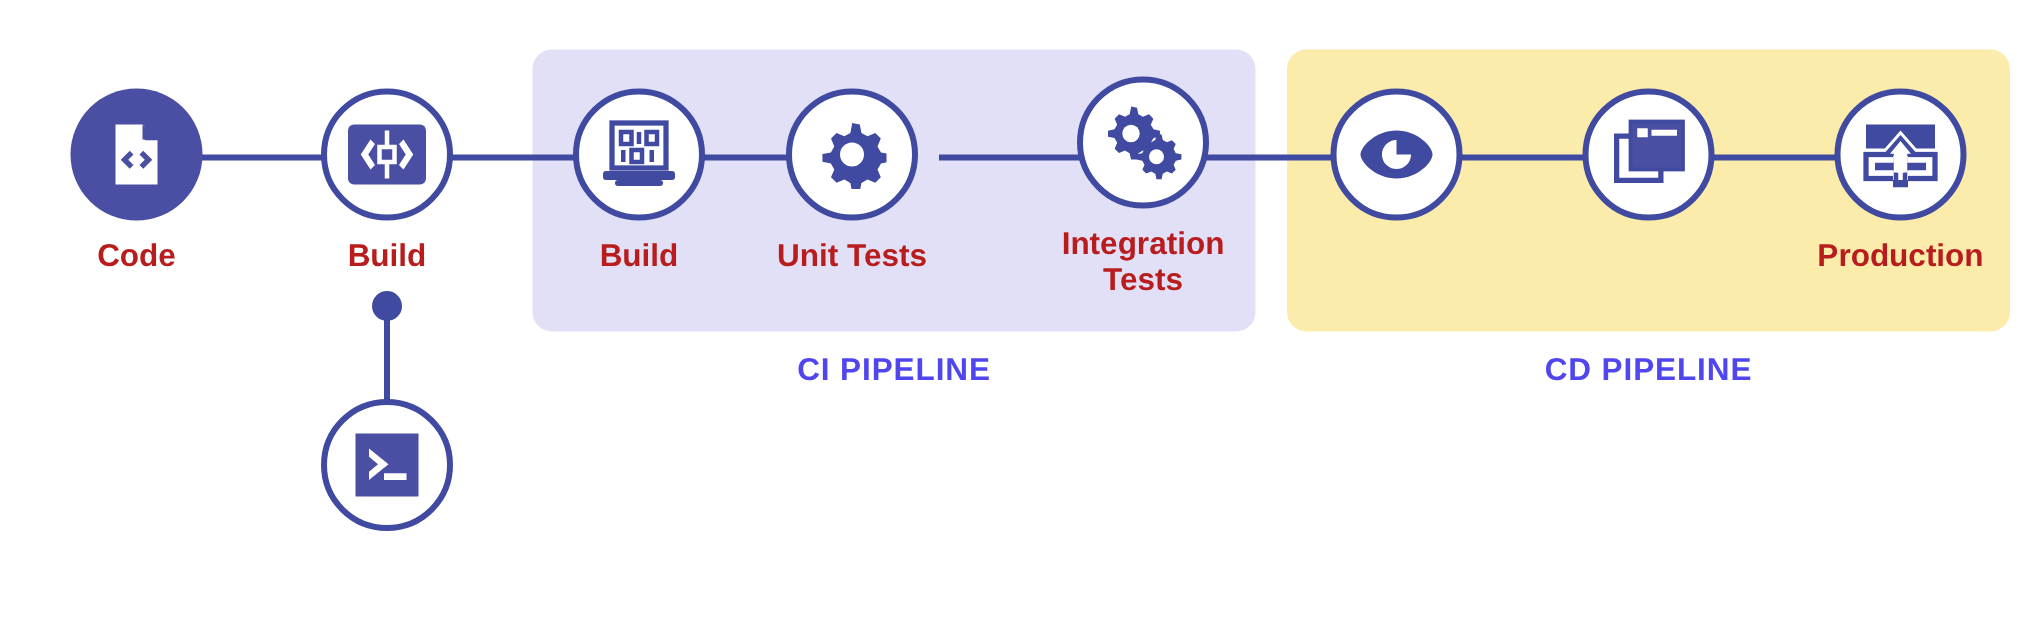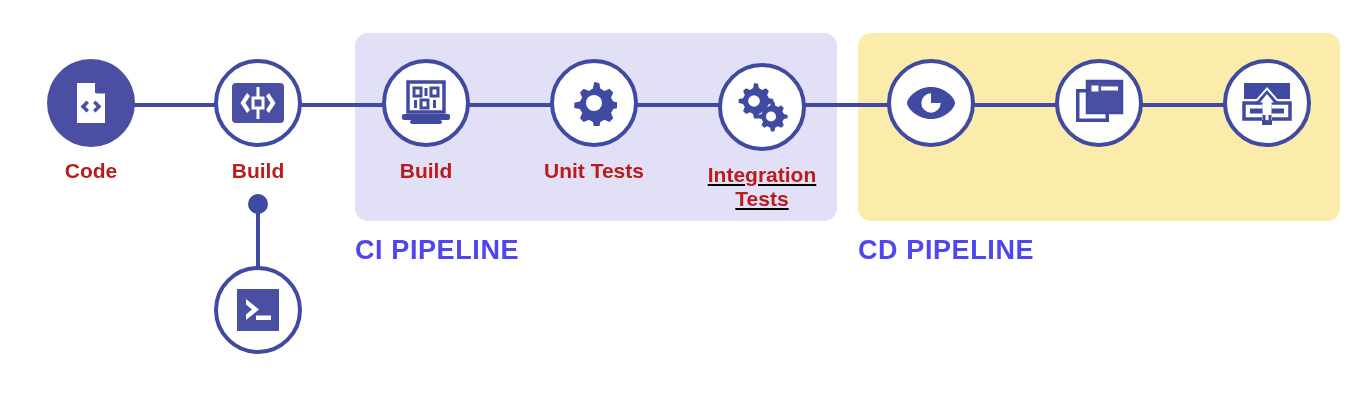--- a/index.html
+++ b/index.html
@@ -37,21 +37,22 @@
     top: 33px;
     width: 482px;
     height: 188px;
     background: #fcecab;
   }
 
   
   .band-caption {
     position: absolute;
     z-index: 6;
-    font-size: 27px;
+    text-align: center;
+    font-size: 21px;
     font-weight: bold;
     letter-spacing: 0.6px;
     color: #4f46f0;
     white-space: nowrap;
   }
   #caption-ci { left: 355px; top: 235px; width: 482px; }
   #caption-cd { left: 858px; top: 235px; width: 482px; }
 
   
   .connector {
@@ -164,38 +165,38 @@
         <rect x="14" y="21" width="3" height="8" fill="#3f4aa0"></rect>
         <rect x="21" y="21" width="7" height="8" fill="none" stroke="#3f4aa0" stroke-width="3"></rect>
         <rect x="33" y="21" width="3" height="8" fill="#3f4aa0"></rect>
         <rect x="2" y="35" width="48" height="6" rx="2" fill="#3f4aa0"></rect>
         <rect x="10" y="41" width="32" height="4" rx="2" fill="#3f4aa0"></rect>
       </svg>
     </div>
     <div class="label">Build</div>
   </div>
 
-  <div class="node" style="left:514px; top:59px;">
+  <div class="node" style="left:488px; top:59px;">
     <div class="circle outline">
       <svg width="46" height="46" viewBox="0 0 46 46">
         <g fill="#3f4aa0">
           <path d="M23 2
                    l5.2 1.0 l1.1 5.6 l4.0 2.3 l5.2 -2.2 l3.7 3.7 l-2.2 5.2 l2.3 4.0 l5.6 1.1
                    l0 5.2 l-5.6 1.1 l-2.3 4.0 l2.2 5.2 l-3.7 3.7 l-5.2 -2.2 l-4.0 2.3 l-1.1 5.6
                    l-5.2 0 l-1.1 -5.6 l-4.0 -2.3 l-5.2 2.2 l-3.7 -3.7 l2.2 -5.2 l-2.3 -4.0
                    l-5.6 -1.1 l0 -5.2 l5.6 -1.1 l2.3 -4.0 l-2.2 -5.2 l3.7 -3.7 l5.2 2.2
                    l4.0 -2.3 l1.1 -5.6 z"></path>
         </g>
         <circle cx="23" cy="23" r="8" fill="#ffffff"></circle>
       </svg>
     </div>
     <div class="label">Unit Tests</div>
   </div>
 
-  <div class="node" style="left:682px; top:63px;text-decoration:underline;">
+  <div class="node" style="left:682px; top:51px;">
     <div class="circle outline">
       <svg width="52" height="50" viewBox="0 0 52 50">
         <g fill="#3f4aa0">
           <path d="M18 1
                    l4.0 0.8 l0.9 4.3 l3.1 1.8 l4.0 -1.7 l2.9 2.9 l-1.7 4.0 l1.8 3.1 l4.3 0.9
                    l0 4.0 l-4.3 0.9 l-1.8 3.1 l1.7 4.0 l-2.9 2.9 l-4.0 -1.7 l-3.1 1.8 l-0.9 4.3
                    l-4.0 0 l-0.9 -4.3 l-3.1 -1.8 l-4.0 1.7 l-2.9 -2.9 l1.7 -4.0 l-1.8 -3.1
                    l-4.3 -0.9 l0 -4.0 l4.3 -0.9 l1.8 -3.1 l-1.7 -4.0 l2.9 -2.9 l4.0 1.7
                    l3.1 -1.8 l0.9 -4.3 z"></path>
         </g>
@@ -243,20 +244,21 @@
         <path d="M25 9 L36 21.5 H30 V44 H20 V21.5 H14 Z" fill="#3f4aa0"></path>
         <path d="M25 12 L33 21.5 H28 V41 H22 V21.5 H17 Z" fill="#ffffff"></path>
         <rect x="2" y="22" width="46" height="16" fill="none" stroke="#3f4aa0" stroke-width="3.5"></rect>
         <rect x="20" y="21" width="10" height="18" fill="#ffffff"></rect>
         <path d="M25 12 L33 21.5 H28 V41 H22 V21.5 H17 Z" fill="none" stroke="#3f4aa0" stroke-width="3"></path>
         <rect x="8" y="27.5" width="34" height="5" fill="#3f4aa0"></rect>
         <rect x="20.5" y="21" width="9" height="13" fill="#ffffff"></rect>
         <path d="M25 13 L32 21.5 H27.5 V34 H22.5 V21.5 H18 Z" fill="#ffffff" stroke="#3f4aa0" stroke-width="0"></path>
       </svg>
     </div>
+    <div class="label">Production</div>
   </div>
 
   <div class="node" style="left:178px; top:266px;">
     <div class="circle outline">
       <svg width="44" height="44" viewBox="0 0 44 44">
         <rect x="1" y="1" width="42" height="42" fill="#4a4fa3"></rect>
         <path d="M10 11 L23 21.5 L10 32 L10 26.5 L16 21.5 L10 16.5 Z" fill="#ffffff"></path>
         <rect x="20" y="27.5" width="15" height="4.5" fill="#ffffff"></rect>
       </svg>
     </div>

